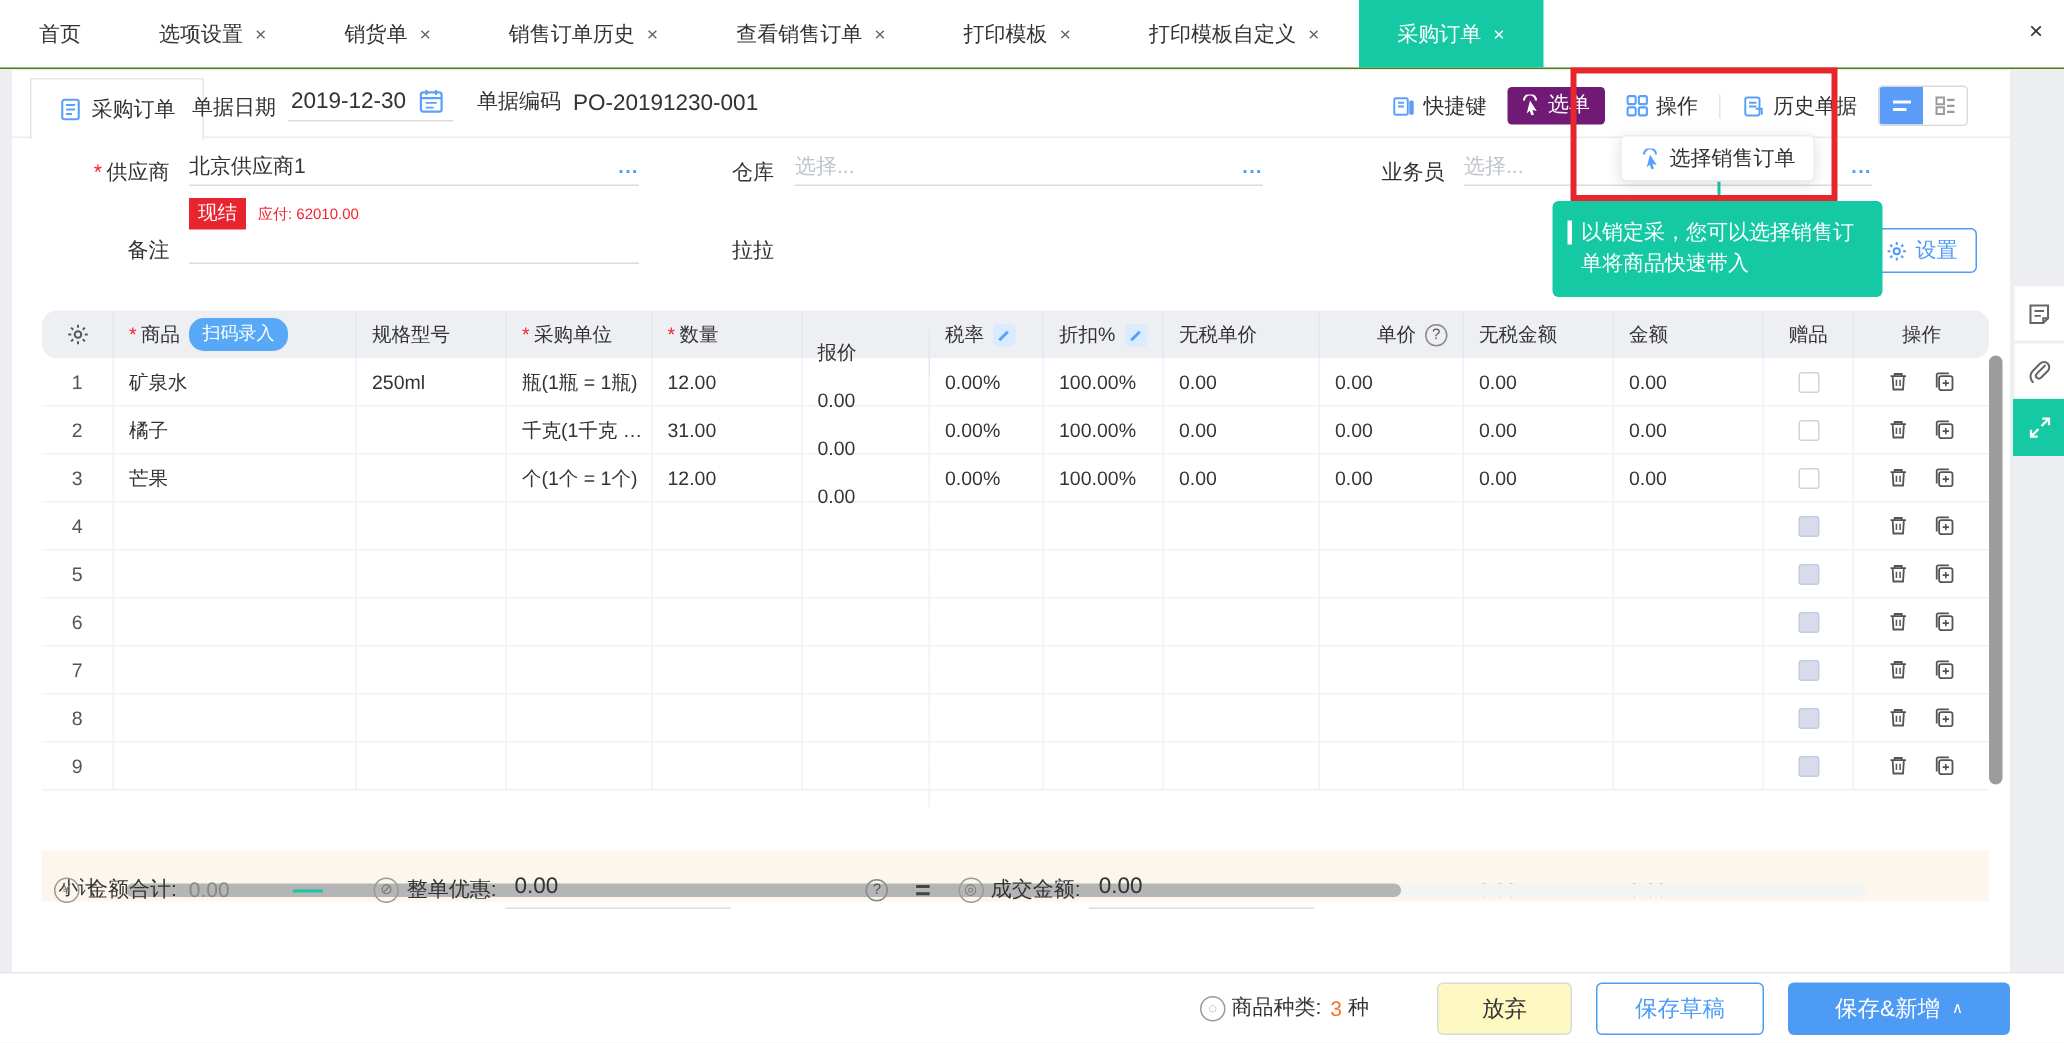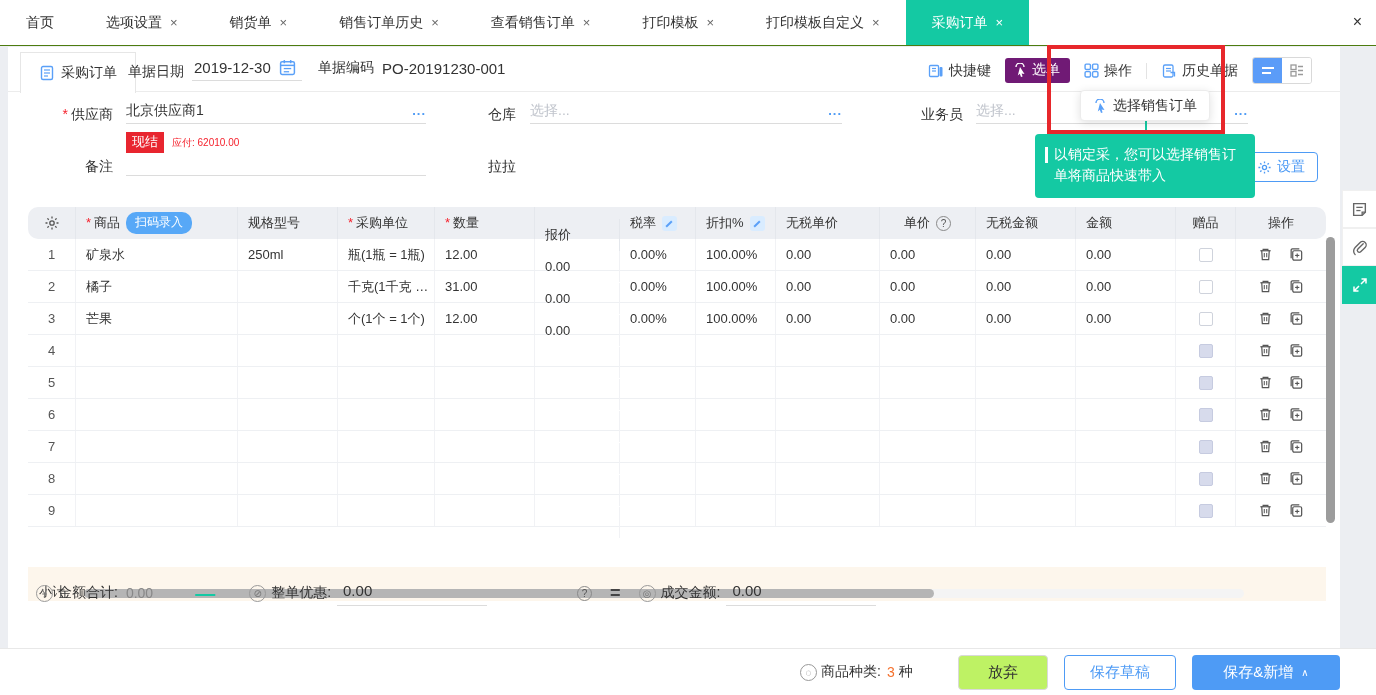--- a/index.html
+++ b/index.html
@@ -61,21 +61,21 @@
   .trow > div { padding:0 10px; height:100%; display:flex; align-items:center; border-right:1px solid #f1f2f5; overflow:hidden; white-space:nowrap; }
   .thead > div:nth-child(1), .trow > div:nth-child(1) { width:48px; justify-content:center; padding:0; }
   .thead > div:nth-child(2), .trow > div:nth-child(2) { width:162px; }
   .thead > div:nth-child(3), .trow > div:nth-child(3) { width:100px; }
   .thead > div:nth-child(4), .trow > div:nth-child(4) { width:97px; }
   .thead > div:nth-child(5), .trow > div:nth-child(5) { width:100px; }
   .thead > div:nth-child(6), .trow > div:nth-child(6) { width:85px;margin-top:23px; }
   .thead > div:nth-child(7), .trow > div:nth-child(7) { width:76px; }
   .thead > div:nth-child(8), .trow > div:nth-child(8) { width:80px; }
   .thead > div:nth-child(9), .trow > div:nth-child(9) { width:104px; }
-  .thead > div:nth-child(10), .trow > div:nth-child(10) { width:96px; justify-content:center; }
+  .thead > div:nth-child(10), .trow > div:nth-child(10) { width:96px; justify-content:flex-end; }
   .trow > div:nth-child(10) { justify-content:flex-start; }
   .thead > div:nth-child(11), .trow > div:nth-child(11) { width:100px; }
   .thead > div:nth-child(12), .trow > div:nth-child(12) { width:100px; }
   .thead > div:nth-child(13), .trow > div:nth-child(13) { width:60px; justify-content:center; }
   .thead > div:nth-child(14), .trow > div:nth-child(14) { width:90px; justify-content:center; gap:16px; border-right:none; }
   .rowno { color:#555; }
   .scan-pill { background:#57a8f7; color:#fff; border-radius:10px; padding:2px 9px 3px; font-size:12px; cursor:pointer; }
   .edit-ic { width:15px; height:15px; background:#d9ecff; border-radius:3px; position:relative; cursor:pointer; flex:none; }
   .edit-ic::after { content:""; position:absolute; left:3px; top:7px; width:8px; height:2px; background:#5aa0f8; transform:rotate(-45deg); }
   .help-c { width:15px; height:15px; border:1px solid #8a8a8a; border-radius:50%; color:#555; font-size:10px; display:flex; align-items:center; justify-content:center; flex:none; }
@@ -97,21 +97,21 @@
   .teal-minus { color:#14c9a3; font-weight:bold; font-size:20px; margin:0 34px 0 42px; }
   .dark-eq { color:#444; font-weight:bold; font-size:18px; margin:0 18px; }
   .sum-input { border-bottom:1px solid #dcdcdc; width:150px; padding:2px 6px 6px; font-size:15px; }
 
   
   .bottom-bar { position:absolute; left:0; top:648px; width:1376px; height:47px; background:#fff; border-top:1px solid #e8e8e8; display:flex; align-items:center; }
   .kinds { position:absolute; left:800px; display:flex; align-items:center; font-size:14px; color:#333; }
   .kinds .num { color:#f5712d; margin:0 4px 0 6px; }
   .btns { position:absolute; right:36px; display:flex; align-items:center; gap:16px; }
   .btn { height:35px; display:flex; align-items:center; justify-content:center; border-radius:4px; font-size:15px; cursor:pointer; }
-  .btn-plain { width:90px; border:1px solid #d9d9d9; background:#bef264; color:#333; }
+  .btn-plain { width:90px; border:1px solid #d9d9d9; background:#fef9c3; color:#333; }
   .btn-outline-blue { width:112px; border:1px solid #4e9bf5; background:#fff; color:#4e9bf5; }
   .btn-primary { width:148px; background:#4e9bf5; color:#fff; gap:8px; }
   .caret-up { font-size:10px; }
 
   
   .side-panel { position:absolute; left:1342px; top:190px; width:34px; z-index:30; }
   .side-tile { width:34px; height:38px; background:#fff; display:flex; align-items:center; justify-content:center; border:1px solid #f0f0f0; border-right:none; color:#666; cursor:pointer; }
   .side-tile.green { background:#14c9a3; color:#fff; border-color:#14c9a3; }
 
   :root { --green:#14c9a3; }

